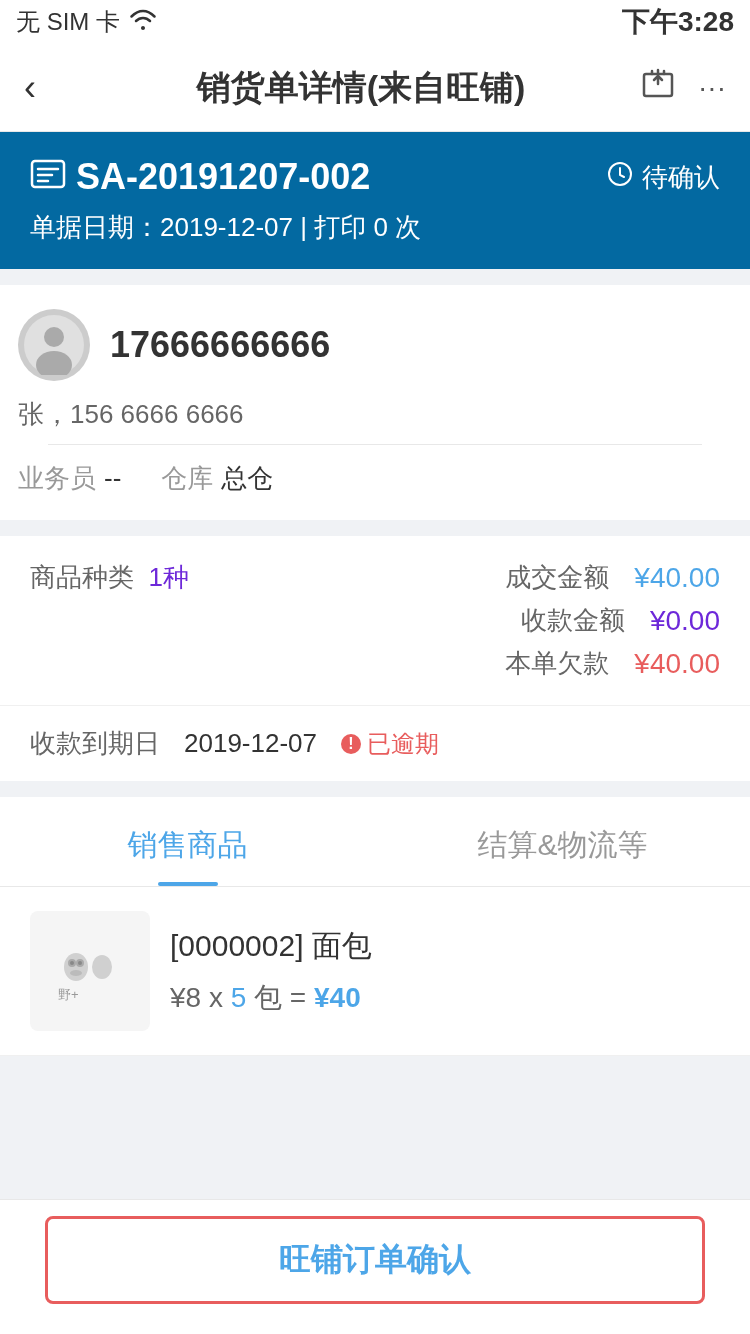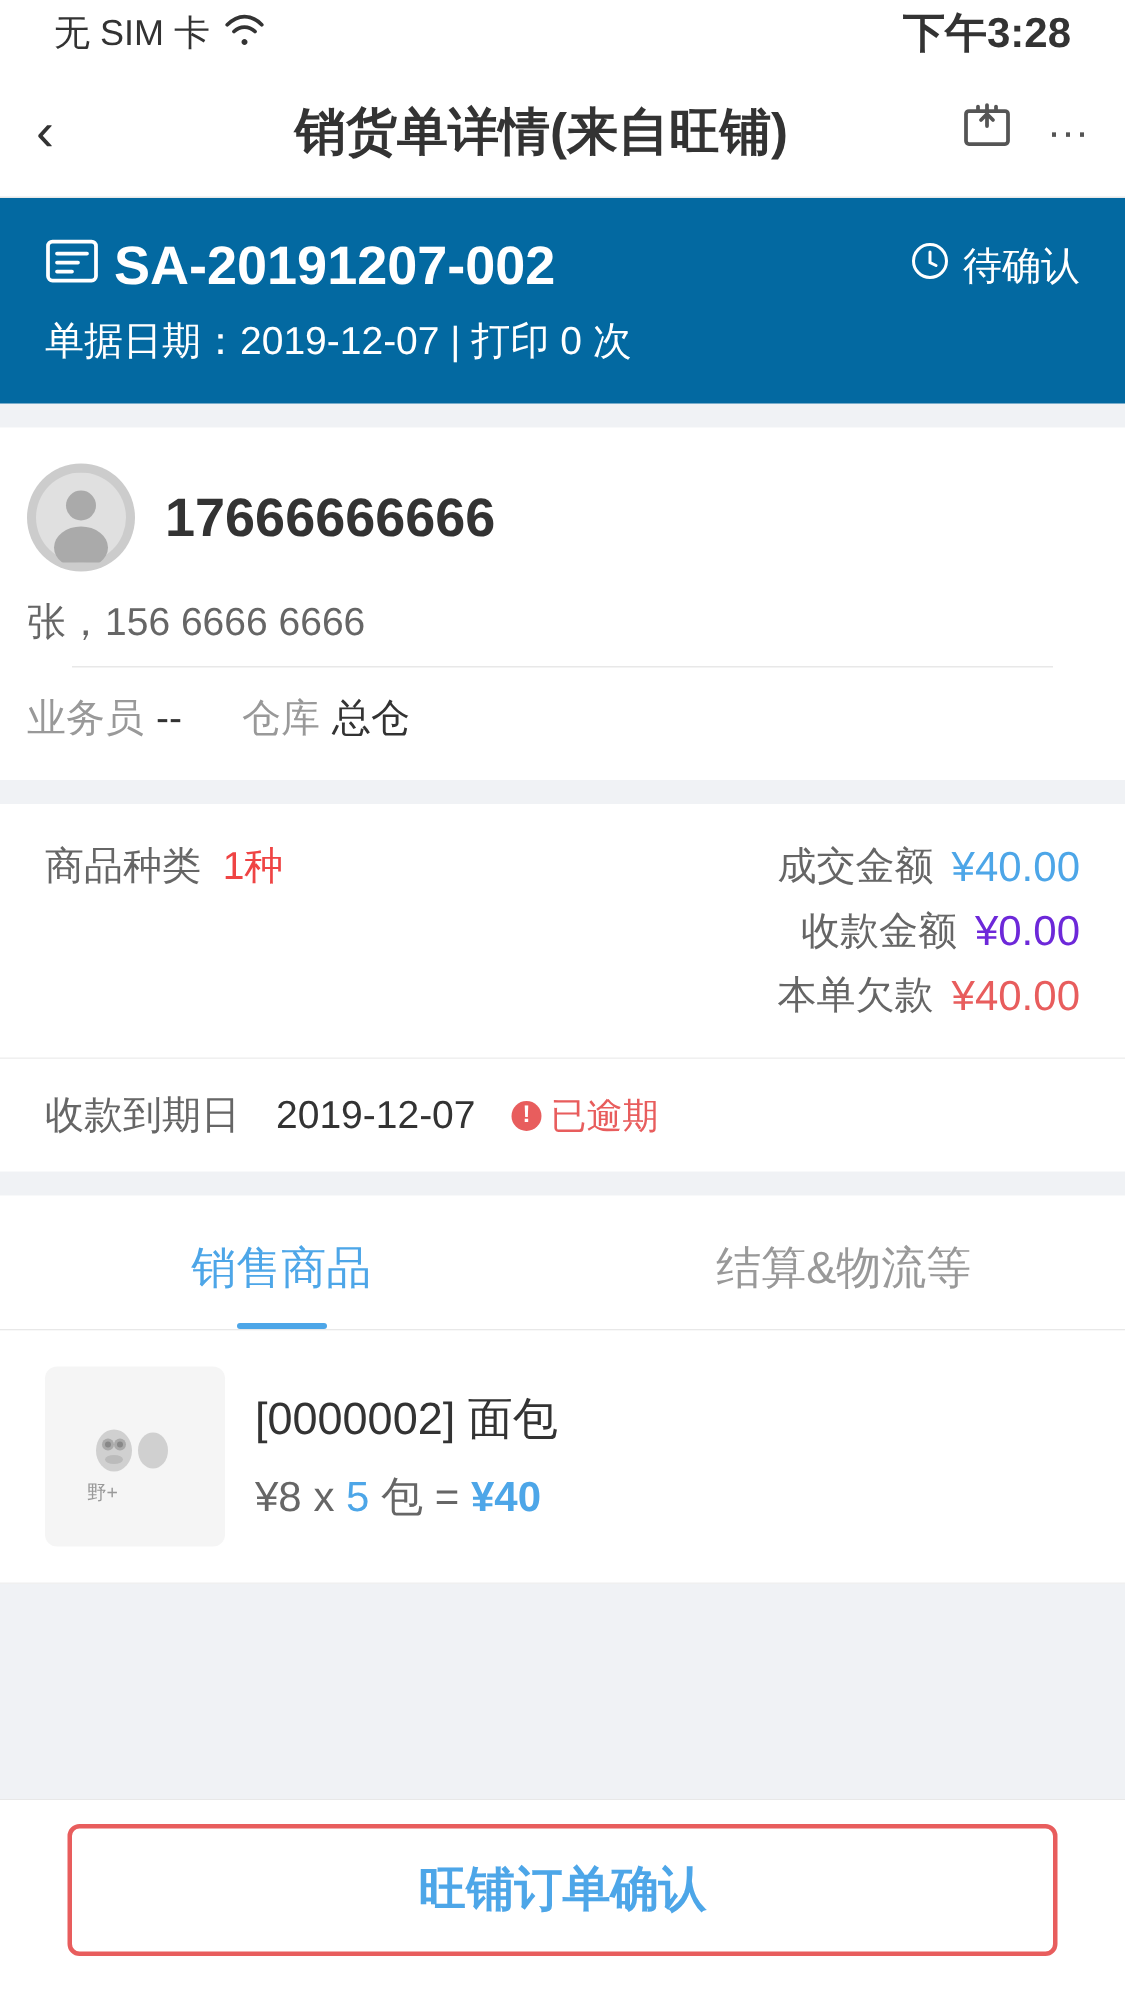--- a/index.html
+++ b/index.html
@@ -13,21 +13,21 @@
       color: #333;
     }
 
     
     .status-bar {
       height: 44px;
       background: #fff;
       display: flex;
       align-items: center;
       justify-content: space-between;
-      padding: 0 36px;
+      padding: 0 16px;
       font-size: 24px;
       font-weight: 500;
     }
     .status-left { display: flex; align-items: center; gap: 8px; }
     .status-center { font-size: 28px; font-weight: 600; }
     .status-right { display: flex; align-items: center; gap: 8px; font-size: 24px; }
     .battery-icon {
       width: 46px; height: 22px; border: 2px solid #333; border-radius: 4px;
       position: relative; display: inline-flex; align-items: center; padding: 2px;
     }
@@ -100,26 +100,26 @@
     .meta-value { color: #333; }
 
     
     .divider {
       height: 1px; background: #e8e8e8; margin: 0 30px;
     }
     .summary-row {
       display: flex; align-items: flex-start; justify-content: space-between;
     }
     .summary-left { font-size: 26px; color: #666; }
-    .summary-count { color: #ef4444; text-align: center; }
+    .summary-count { color: #6d28d9; text-align: center; }
     .summary-right {
       display: flex; flex-direction: column; align-items: flex-end; gap: 8px;
     }
     .summary-item {
-      display: flex; align-items: center; gap: 12px; text-align: right;
+      display: flex; align-items: center; gap: 25px; text-align: right;
     }
     .summary-item-label { font-size: 26px; color: #666; }
     .summary-item-value { font-size: 28px; }
     .amount-normal { color: #4da6e8; }
     .amount-zero { color: #6d28d9; }
     .amount-owed { color: #e85d5d; }
 
     
     .due-card {
       background: #fff;

